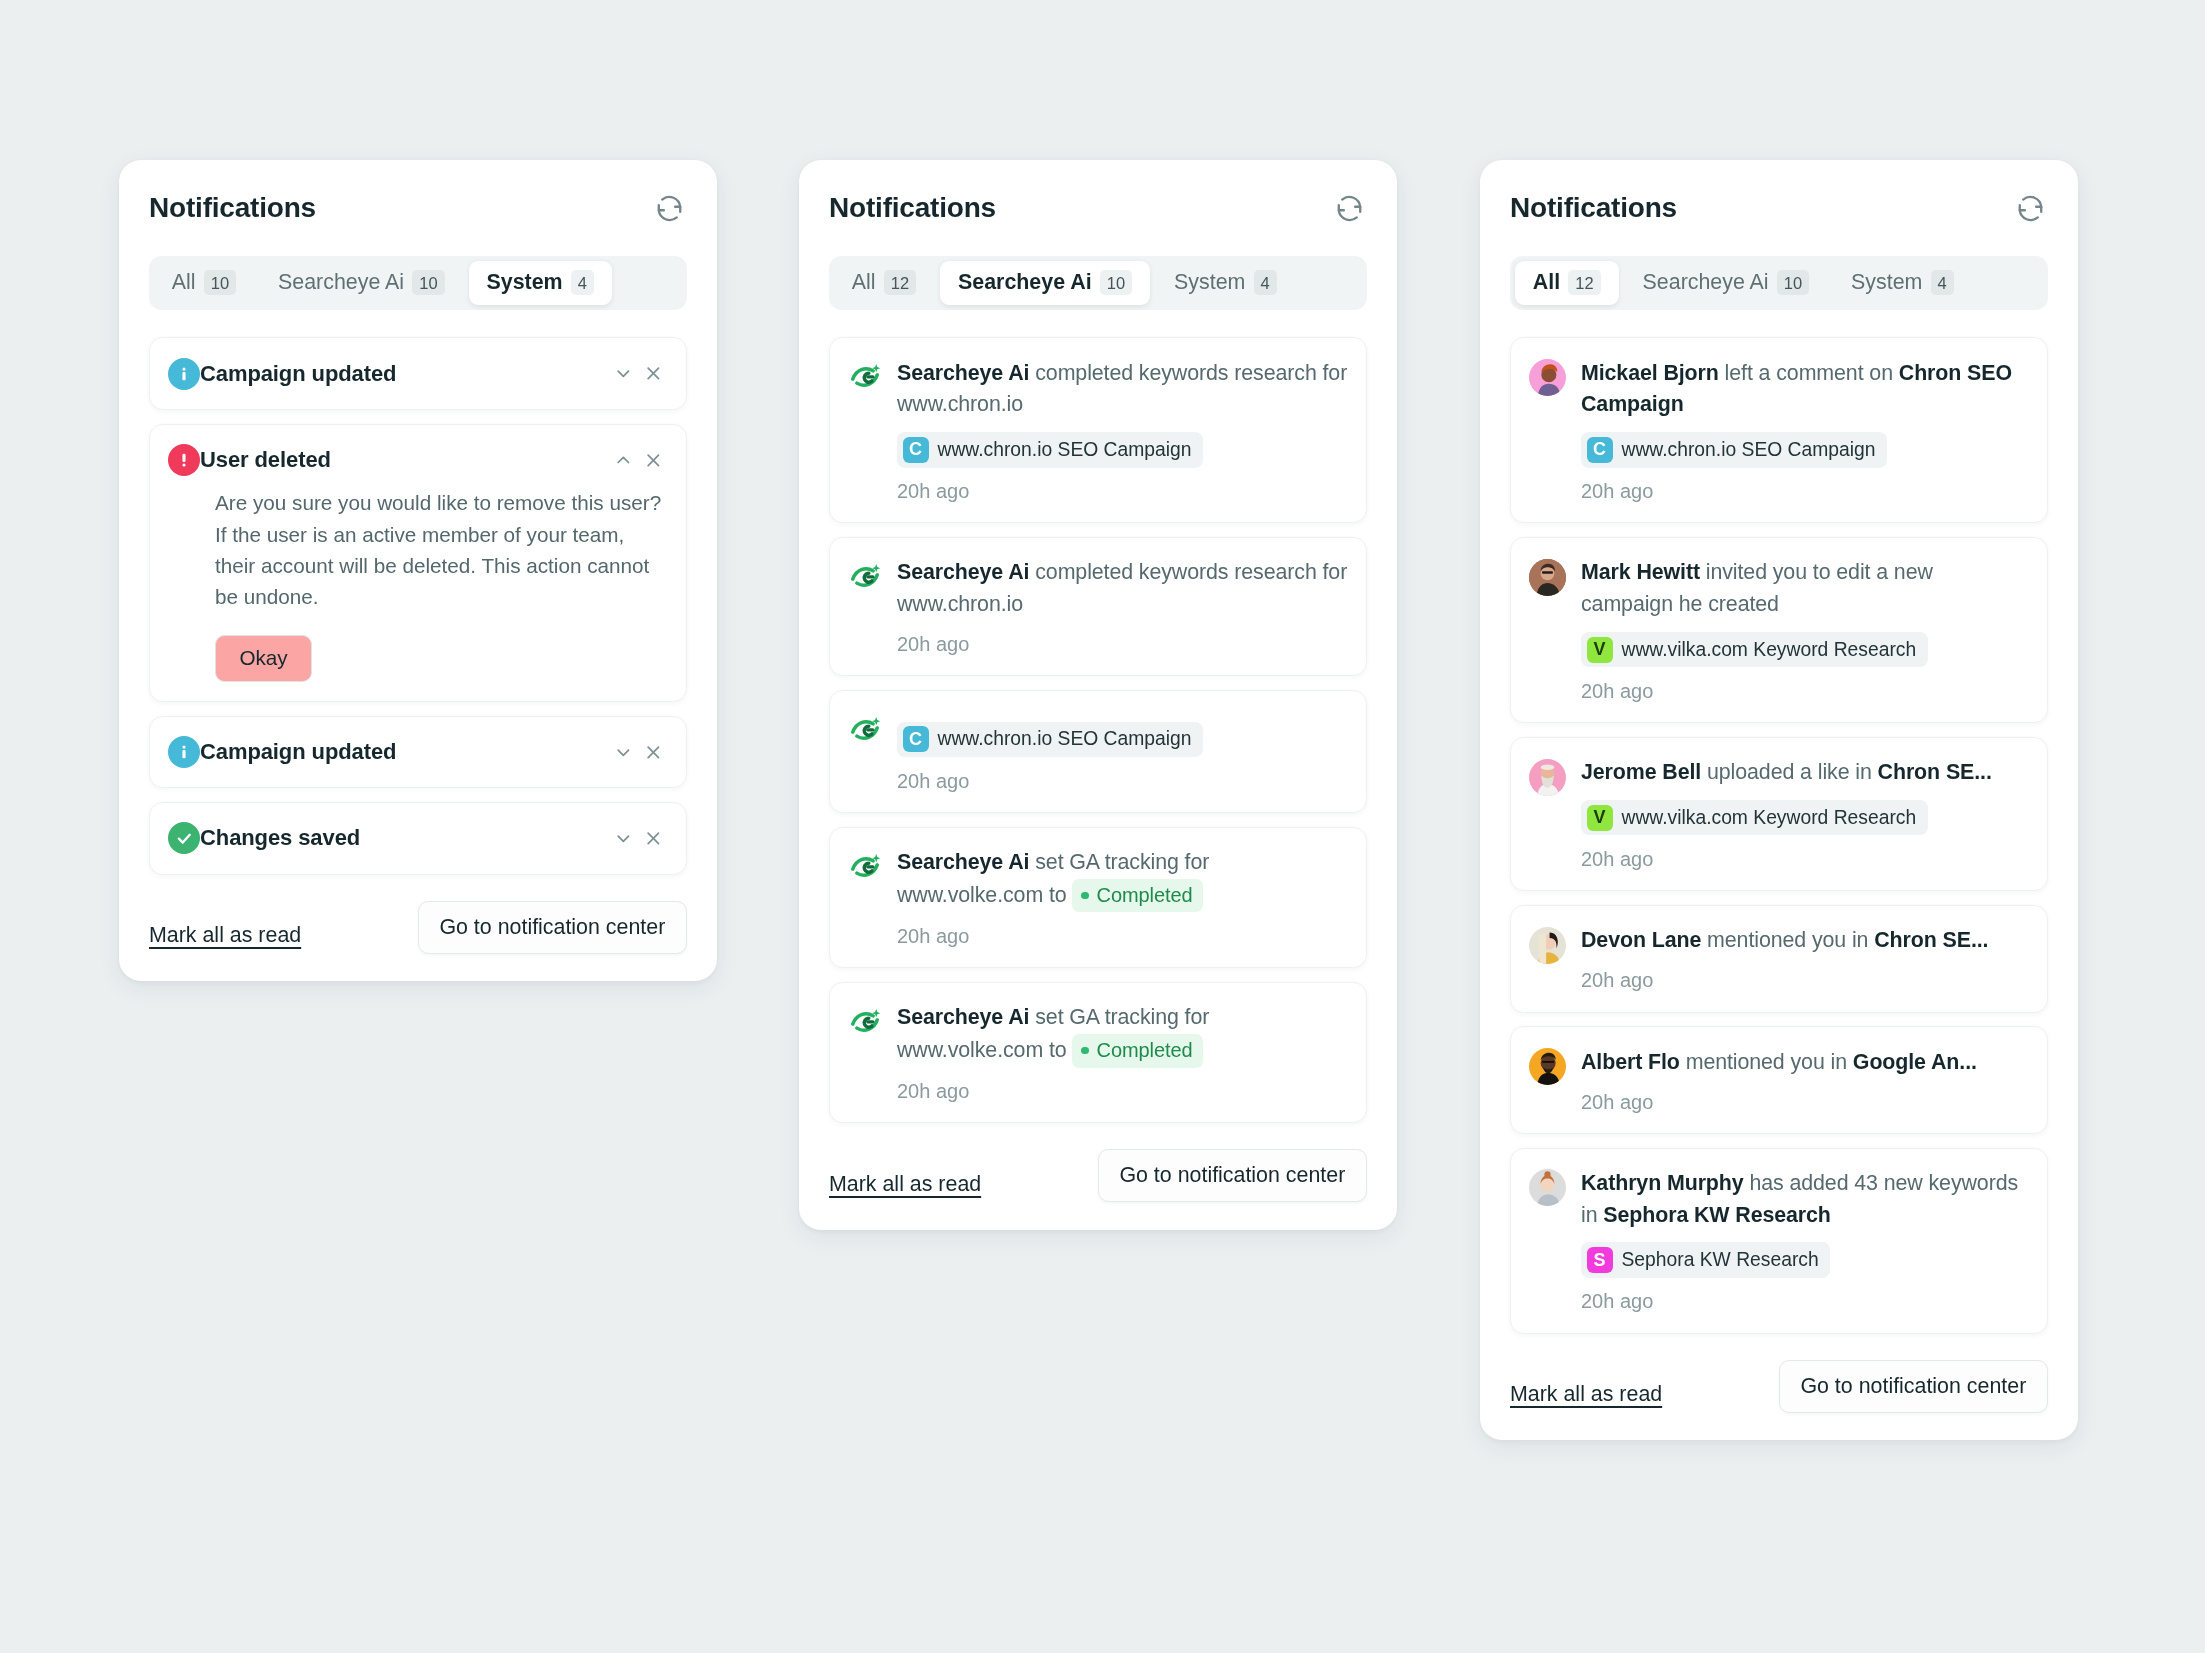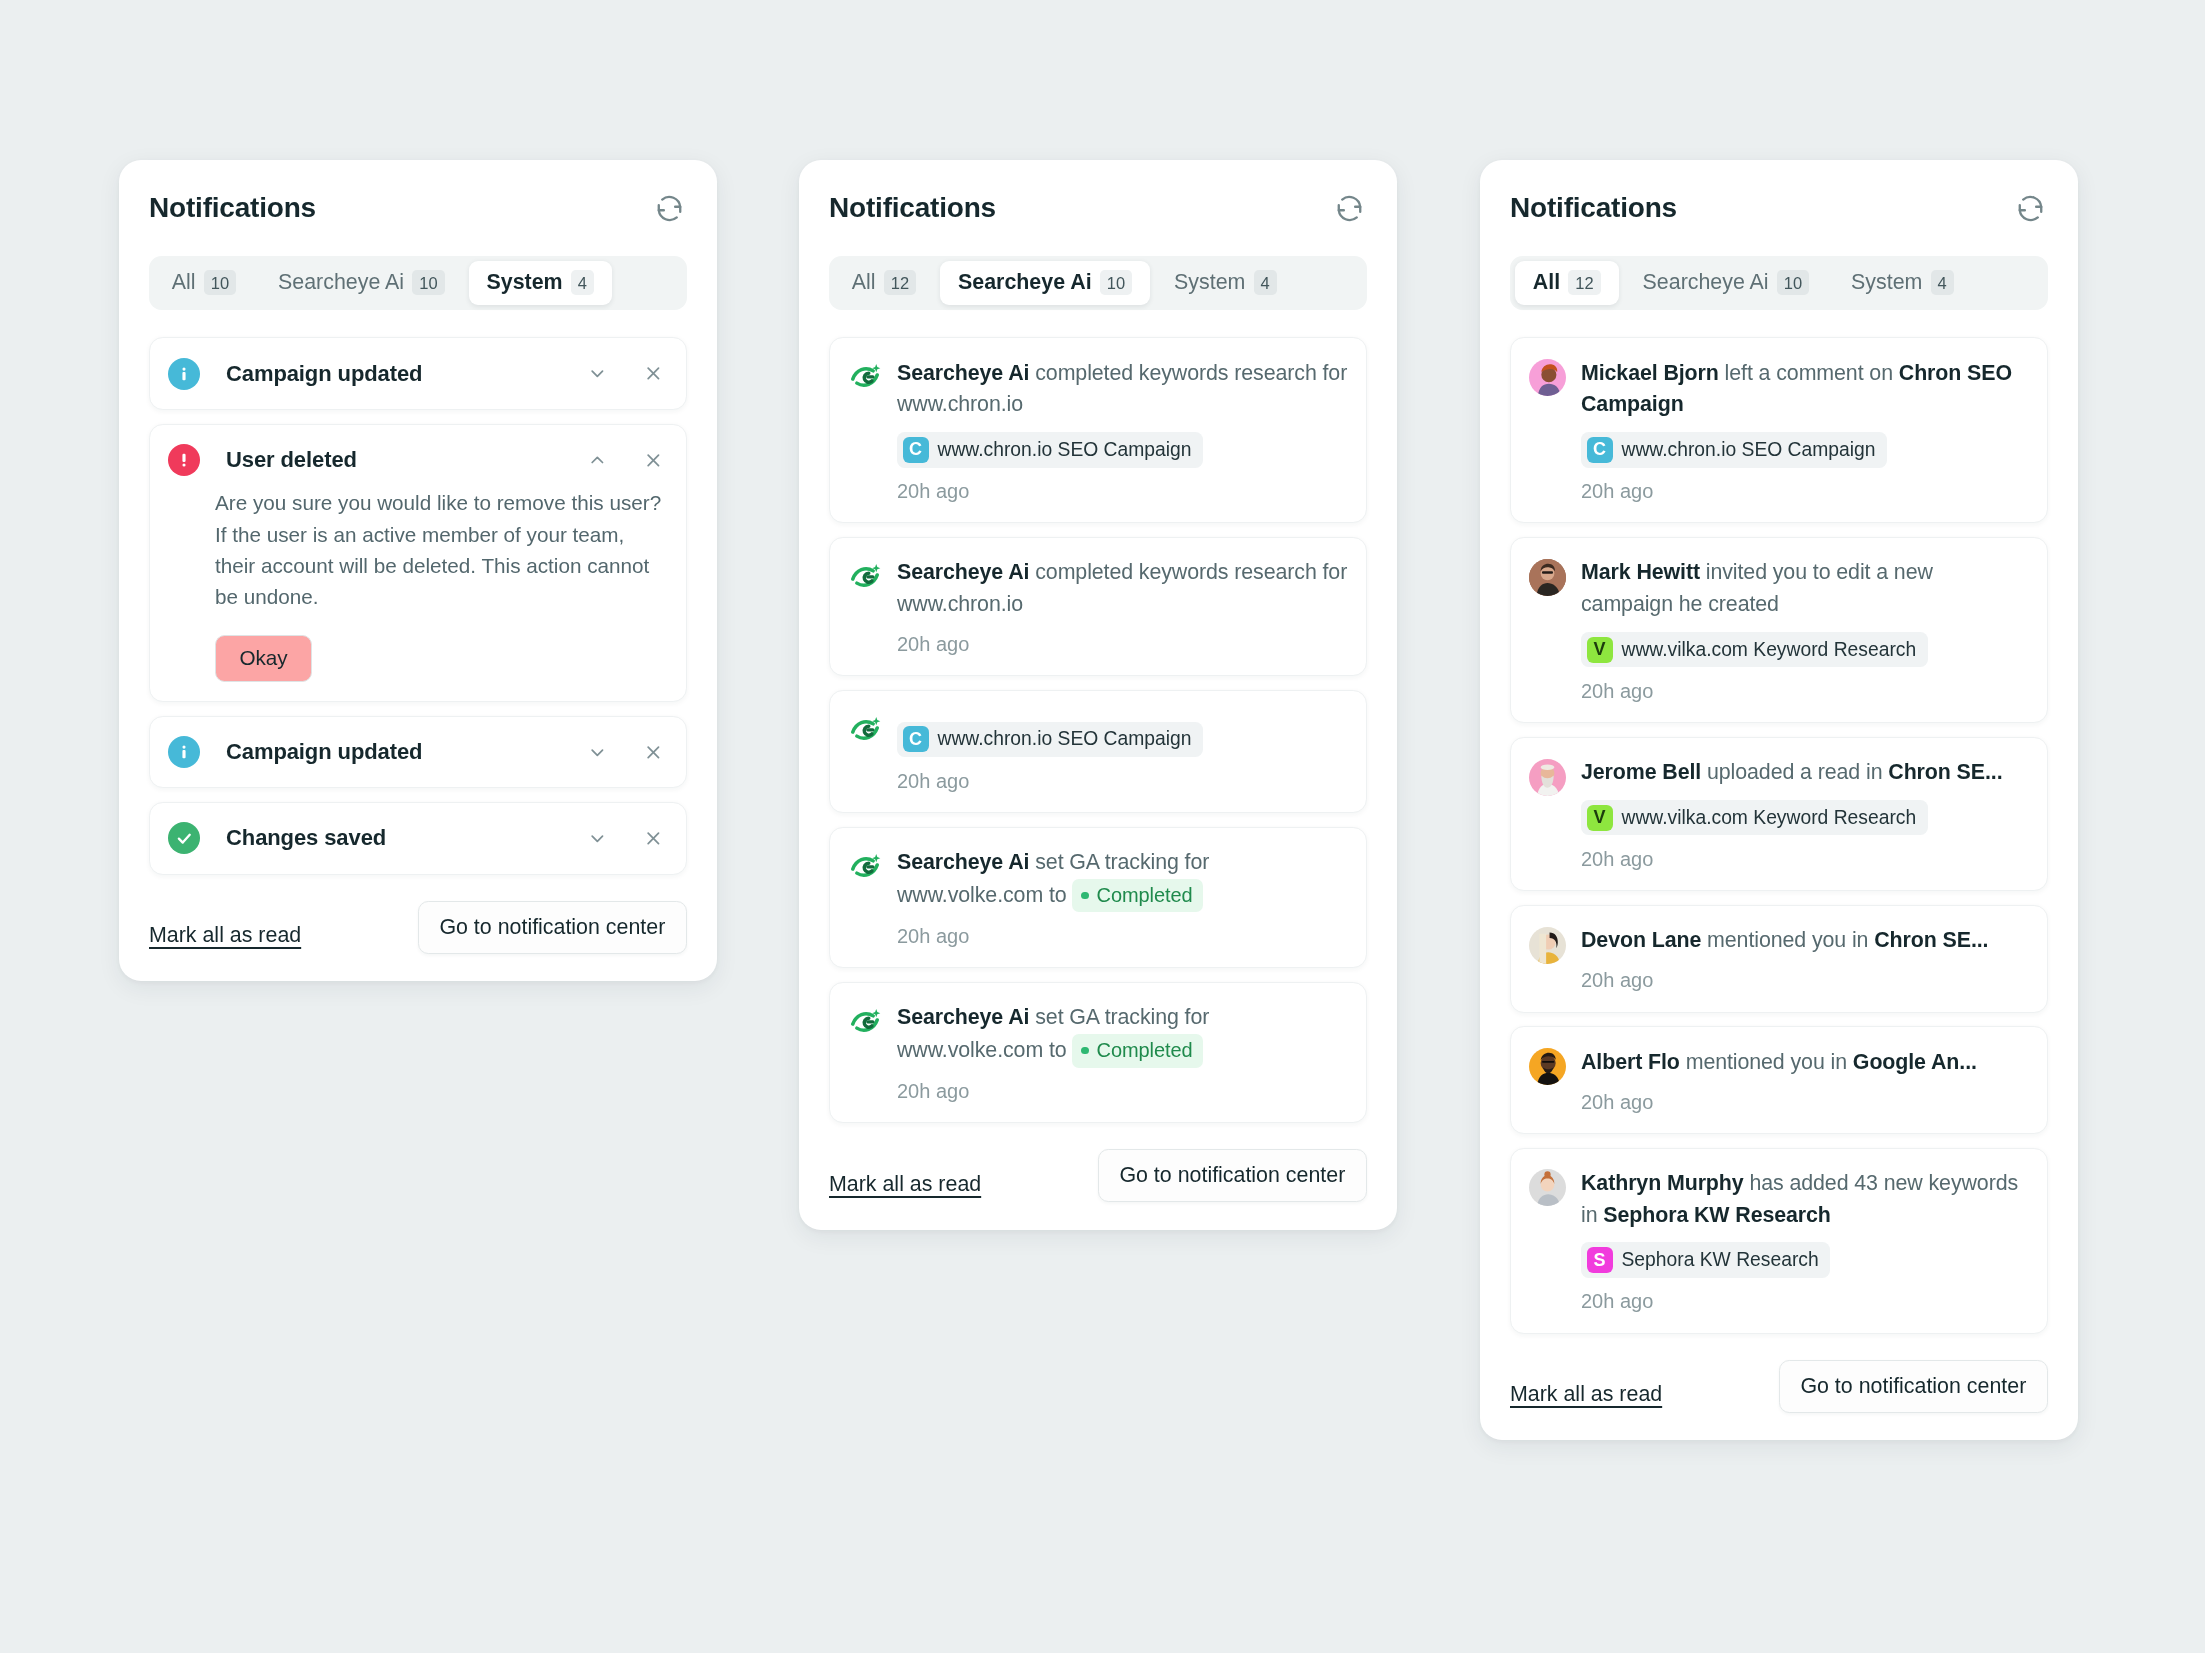--- a/index.html
+++ b/index.html
@@ -87,21 +87,21 @@
   .card-list { display: flex; flex-direction: column; gap: 13.8px; }
   .ncard {
     background: #ffffff;
     border: 0.7px solid #eef1f2;
     border-radius: 13.8px;
     box-shadow: 0 1.4px 4.8px rgba(31,45,51,0.045);
     padding: 19.3px 18px;
   }
 
   
-  .sys-row { display: flex; align-items: center; gap: 26px; }
+  .sys-row { display: flex; align-items: center; gap: 0; }
   .sys-title {
     flex: 1;
     font-size: 22px; font-weight: 700; color: #16282d;
     letter-spacing: -0.1px;
   }
   .badge-ic {
     width: 32px; height: 32px; border-radius: 50%;
     display: flex; align-items: center; justify-content: center;
     flex-shrink: 0;
   }
@@ -565,21 +565,21 @@
           <span class="avatar">
             <svg viewBox="0 0 54 54">
               <rect width="54" height="54" fill="#f59ec2"></rect>
               <path d="M12 54 c1-13 9-18 15-18 s16 5 17 18 z" fill="#f2f2f0"></path>
               <circle cx="27" cy="21" r="10" fill="#e8b79a"></circle>
               <path d="M18 24 c0 11 4 18 9 18 s9-7 9-18 c-3 3-6 4-9 4 s-6-1-9-4 z" fill="#e3e0da"></path>
               <ellipse cx="27" cy="12" rx="10" ry="4" fill="#efe9e2"></ellipse>
             </svg>
           </span>
           <div class="act-main">
-            <div class="act-text ellipsis-line"><b>Jerome Bell</b><span> uploaded a read in </span><span class="strong-ref">Chron SE...</span></div>
+            <div class="act-text ellipsis-line"><b>Jerome Bell</b><span> uploaded a like in </span><span class="strong-ref">Chron SE...</span></div>
             <span class="chip">
               <span class="chip-ic" style="background:#8ee63f;color:#1c3d0d">V</span>
               <span class="chip-label">www.vilka.com Keyword Research</span>
             </span>
             <div class="act-time">20h ago</div>
           </div>
         </div>
       </article>
 
       <article class="ncard">

